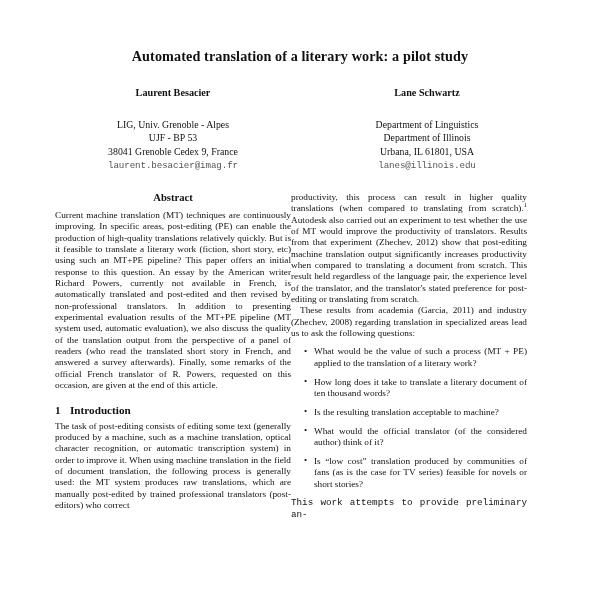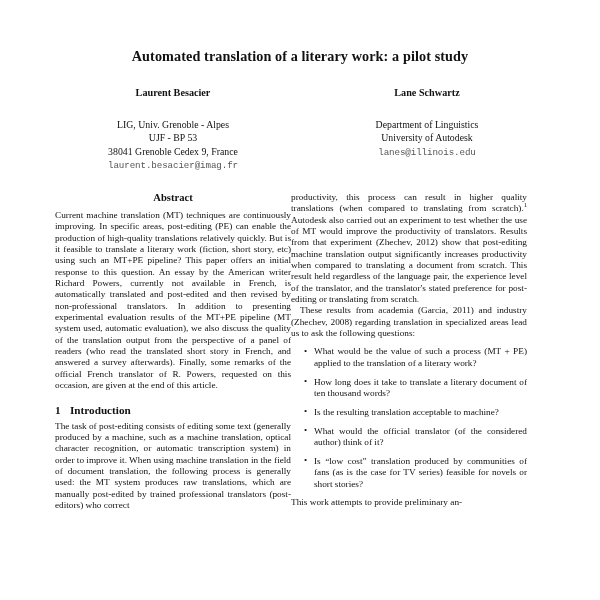--- a/index.html
+++ b/index.html
@@ -116,20 +116,21 @@
     padding-left: 9px;
   }
   ul.qlist li .bullet {
     position: absolute;
     left: -1px;
     top: -0.5px;
     font-size: 9px;
   }
   .tail {
     margin-top: 2px;
+    font-family: Liberation Mono, monospace;
   }
 </style>
 </head>
 <body>
 
 <div class="page">
 
   <h1 class="title">Automated translation of a literary work: a pilot study</h1>
 
   <div class="authors">
@@ -138,21 +139,22 @@
       <span class="author-name">Laurent Besacier</span>
       <span class="author-line">LIG, Univ. Grenoble - Alpes</span>
       <span class="author-line">UJF - BP 53</span>
       <span class="author-line">38041 Grenoble Cedex 9, France</span>
       <span class="author-email">laurent.besacier@imag.fr</span>
     </div>
 
     <div class="author-block">
       <span class="author-name">Lane Schwartz</span>
       <span class="author-line">Department of Linguistics</span>
-      <span class="author-line">University of Autodesk</span>
+      <span class="author-line">Department of Illinois</span>
+      <span class="author-line">Urbana, IL 61801, USA</span>
       <span class="author-email">lanes@illinois.edu</span>
     </div>
 
   </div>
 
   <div class="columns">
 
     <div class="col">
 
       <div class="sec-head-center">Abstract</div>

